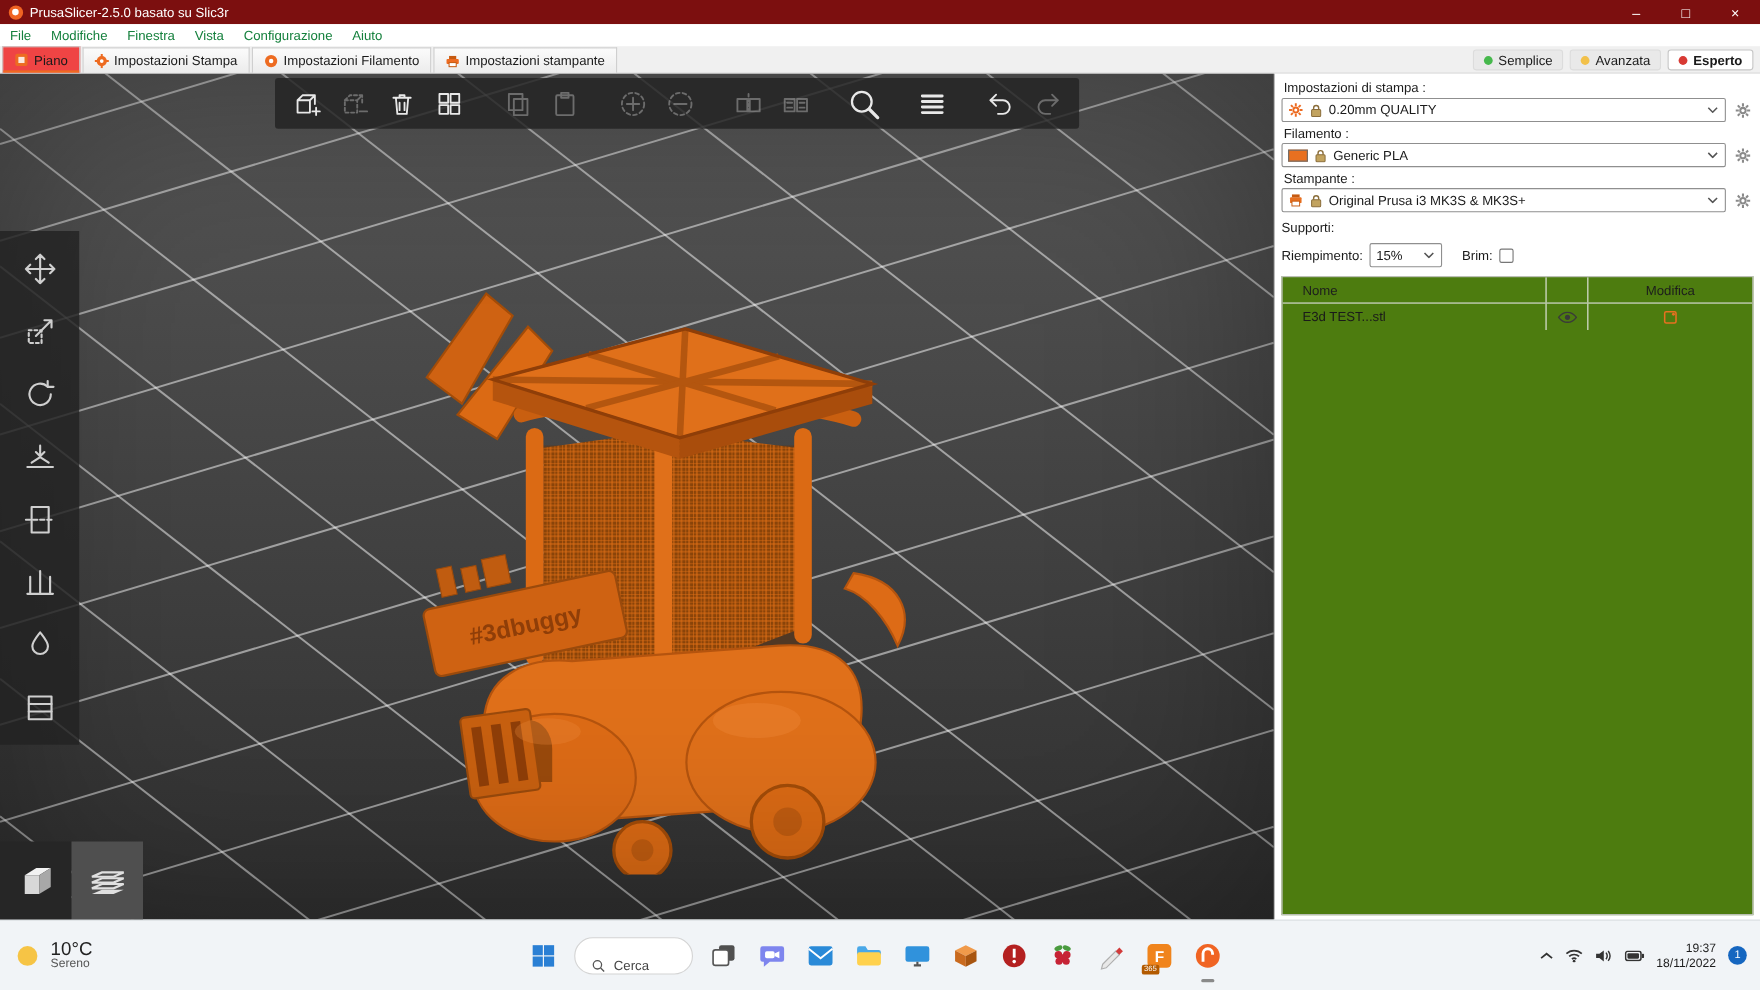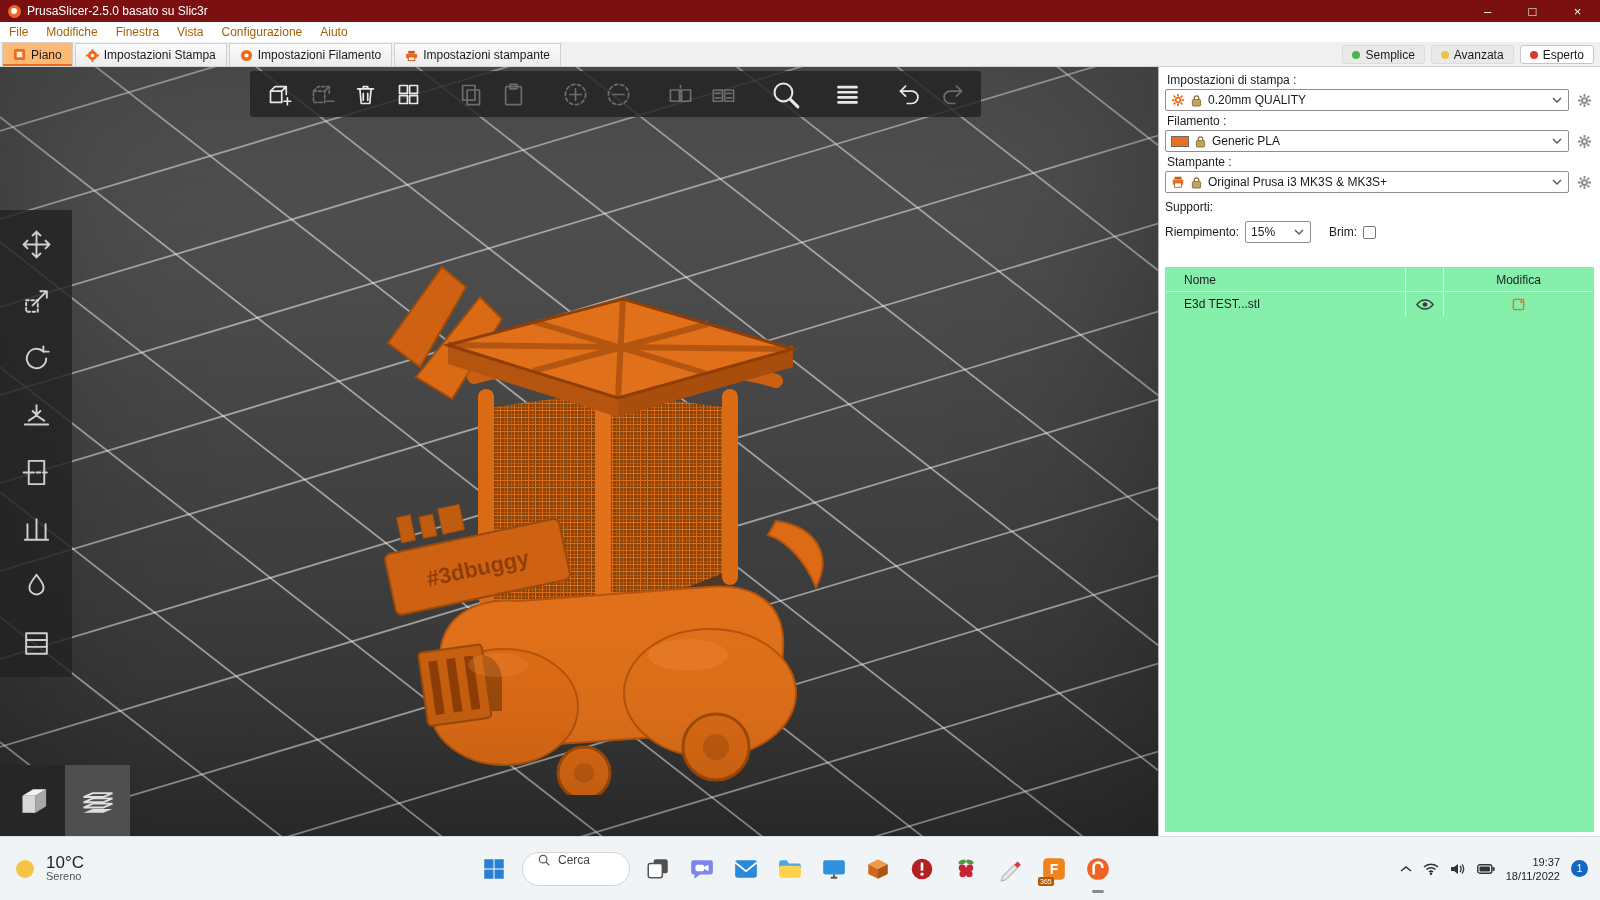--- a/index.html
+++ b/index.html
@@ -9,31 +9,31 @@
 
 #titlebar{position:absolute;left:0;top:0;width:1600px;height:22px;background:#7c0f0f;display:flex;align-items:center;color:#fff}
 #titlebar .logo{width:13px;height:13px;border-radius:50%;background:#f06423;margin:0 6px 0 8px;position:relative;flex:none}
 #titlebar .logo::after{content:"";position:absolute;left:3px;top:3px;width:6px;height:6px;border-radius:50%;background:#fff}
 #titlebar .title{font-size:12px}
 #titlebar .spacer{flex:1}
 .winbtn{width:45px;height:22px;display:flex;align-items:center;justify-content:center;color:#fff;font-size:13px;line-height:1}
 
 
 #menubar{position:absolute;left:0;top:22px;width:1600px;height:20px;background:#fff;display:flex;align-items:stretch}
-.menu-item{padding:0 9px;display:flex;align-items:center;color:#a16207}
+.menu-item{padding:0 9px;display:flex;align-items:center;color:#15803d}
 
 
 #tabbar{position:absolute;left:0;top:42px;width:1600px;height:25px;background:#f0f0f0;border-bottom:1px solid #d4d4d4;display:flex;align-items:flex-end;padding:0 6px 0 2px}
 .tab{display:flex;align-items:center;gap:5px;height:23px;padding:0 10px;background:linear-gradient(#fbfbfb,#ececec);border:1px solid #cfcfcf;border-bottom:none;margin-right:2px;position:relative;white-space:nowrap}
-.tab.active{background:#fdba74;height:24px}
+.tab.active{background:#ef4444;height:24px}
 .tab.active::after{content:"";position:absolute;left:0;right:0;bottom:0;height:2px;background:#ed6b21}
 .tab svg{flex:none}
 #mode-pills{margin-left:auto;display:flex;align-items:center;gap:6px;padding-bottom:2px}
 .pill{display:flex;align-items:center;gap:5px;height:19px;padding:0 9px;border-radius:3px;background:#e9e9e9;border:1px solid #dcdcdc;white-space:nowrap}
-.pill.active{background:#fff;border-color:#c6c6c6;font-weight:normal}
+.pill.active{background:#fff;border-color:#c6c6c6;font-weight:bold}
 .dot{width:8px;height:8px;border-radius:50%;flex:none}
 .dot-green{background:#46b84c}.dot-yellow{background:#f2c14a}.dot-red{background:#d83a34}
 
 
 #main{position:absolute;left:0;top:67px;width:1600px;height:769px;display:flex}
 
 
 #viewport{position:relative;width:1158px;height:769px;background:linear-gradient(180deg,#565656 0%,#474747 40%,#303030 100%);overflow:hidden;flex:none}
 #viewport::after{content:"";position:absolute;inset:0;box-shadow:inset 0 0 190px rgba(0,0,0,.35);pointer-events:none;z-index:3}
 #grid{position:absolute;inset:0;z-index:1}
@@ -62,39 +62,39 @@
 .combo-row{display:flex;align-items:center;gap:5px}
 .combo{flex:1;height:22px;border:1px solid #8f8f8f;border-radius:2px;background:#fff;display:flex;align-items:center;padding:0 6px 0 5px;gap:6px;overflow:hidden;white-space:nowrap}
 .combo .chev{margin-left:auto;flex:none;display:flex}
 .gear-btn{width:20px;height:20px;display:flex;align-items:center;justify-content:center;flex:none}
 .inline-row{display:flex;align-items:center;margin-top:7px;gap:6px}
 .inline-row .lbl{white-space:nowrap}
 .combo.small{flex:none;width:66px}
 .checkbox{width:13px;height:13px;border:1px solid #767676;background:#fff;border-radius:2px;flex:none}
 .swatch{width:18px;height:11px;background:#e87020;border:1px solid #6b6b6b;flex:none}
 
-#object-list{margin-top:24px;border:1px solid #c6c6c6;flex:1;display:flex;flex-direction:column;background:#86efac;overflow:hidden}
+#object-list{margin-top:8px;border:1px solid #c6c6c6;flex:1;display:flex;flex-direction:column;background:#4d7c0f;overflow:hidden}
 .list-header{display:flex;align-items:center;height:24px;border-bottom:1px solid #e2e2e2;color:#1d1d1d}
 .list-row{display:flex;align-items:center;height:24px}
 .col-name{flex:1;padding-left:18px;display:flex;align-items:center;overflow:hidden;white-space:nowrap}
 .col-eye{width:38px;display:flex;align-items:center;justify-content:center;border-left:1px solid #ececec;height:100%}
 .col-mod{width:150px;display:flex;align-items:center;justify-content:center;border-left:1px solid #ececec;height:100%}
 #process-btn{margin-top:6px;height:26px;border:1px solid #a8a8a8;border-radius:2px;background:linear-gradient(#f8f8f8,#e4e4e4);display:flex;align-items:center;justify-content:center;color:#1a1a1a}
 
 
 #taskbar{position:absolute;left:0;top:836px;width:1600px;height:64px;background:#f1f4f7;border-top:1px solid #dadee2;display:flex;align-items:center}
 #weather{display:flex;align-items:center;gap:8px;padding-left:12px;height:100%;width:210px}
 #weather .wt{font-size:17px;line-height:15px;color:#222}
 #weather .wc{font-size:11px;color:#555}
 #center-icons{position:absolute;left:474px;top:0;height:64px;display:flex;align-items:center;gap:4px}
 .appicon{width:40px;height:40px;border-radius:4px;display:flex;align-items:center;justify-content:center;position:relative}
 .appicon svg{width:26px;height:26px}
 .appicon .indicator{position:absolute;bottom:-4px;left:14px;width:12px;height:3px;border-radius:2px;background:#8a8a8a}
 .badge365{position:absolute;left:4px;bottom:3px;background:#b35a00;color:#fff;font-size:7px;line-height:9px;padding:0 2px;border-radius:2px}
-#search-pill{height:34px;min-width:108px;border-radius:17px;background:#fff;border:1px solid #d4d4d4;display:flex;align-items:flex-start;gap:7px;padding:0 14px;margin:0 4px;color:#444}
+#search-pill{height:34px;min-width:108px;border-radius:17px;background:#fff;border:1px solid #d4d4d4;display:flex;align-items:flex-end;gap:7px;padding:0 14px;margin:0 4px;color:#444}
 #tray{margin-left:auto;display:flex;align-items:center;gap:11px;padding-right:12px}
 #clock{text-align:right;font-size:11px;line-height:14px;color:#1d1d1d}
 #notif-badge{width:17px;height:17px;border-radius:50%;background:#1566c0;color:#fff;font-size:10px;display:flex;align-items:center;justify-content:center}
 .trayicon{display:flex;align-items:center;justify-content:center}
 </style>
 </head>
 <body>
 
 <div id="app">
 

